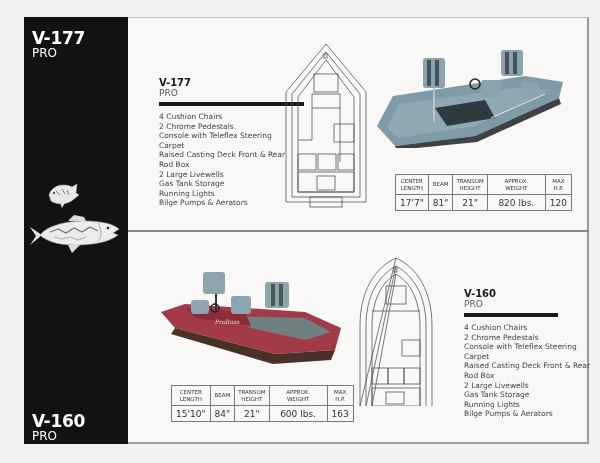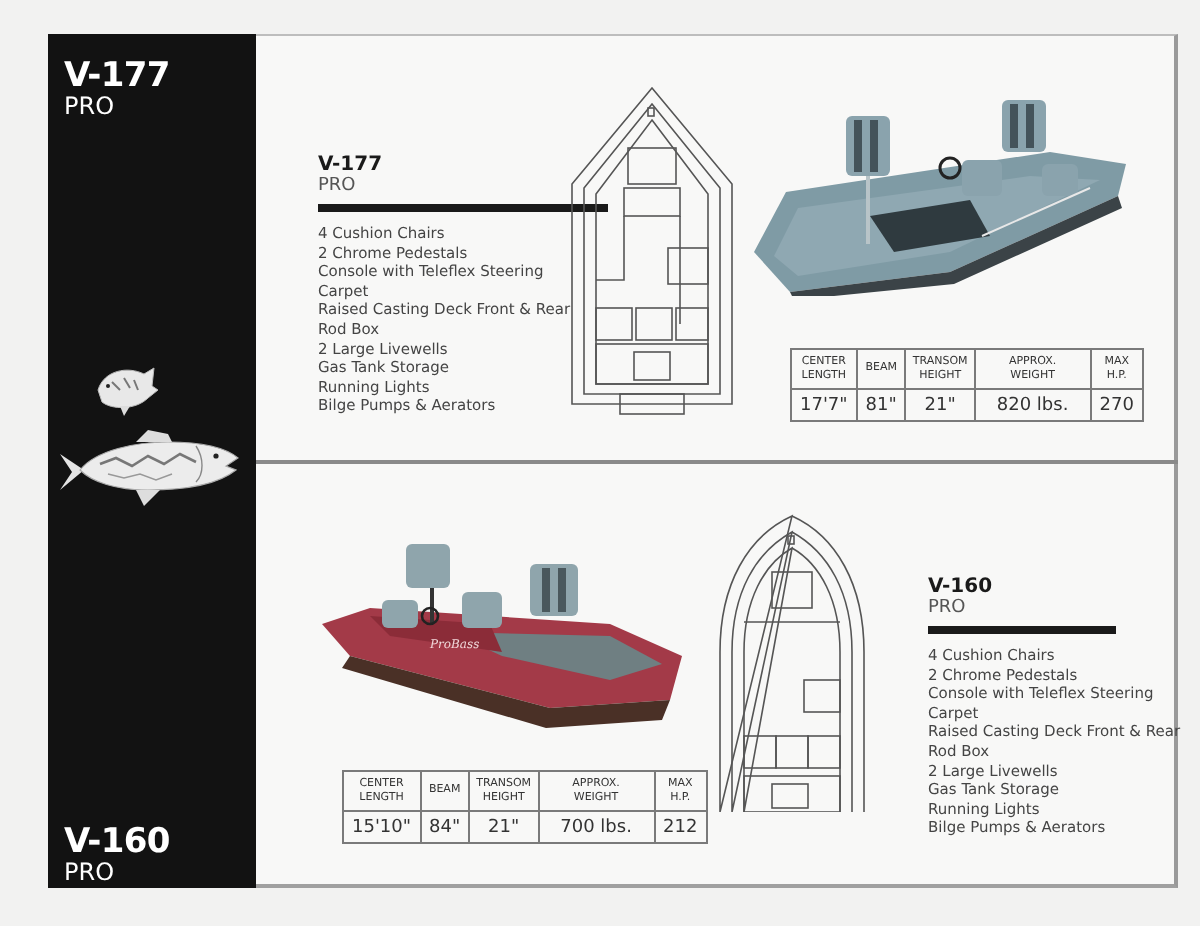--- a/index.html
+++ b/index.html
@@ -127,21 +127,21 @@
     <th><span>BEAM</span></th>
     <th><span>TRANSOM</span><br><span>HEIGHT</span></th>
     <th style="width:58px"><span>APPROX.</span><br><span>WEIGHT</span></th>
     <th><span>MAX</span><br><span>H.P.</span></th>
   </tr>
   <tr>
     <td>17'7"</td>
     <td>81"</td>
     <td>21"</td>
     <td>820 lbs.</td>
-    <td>270</td>
+    <td>120</td>
   </tr>
 </tbody>
   </table>
 
 <svg class="boat" style="left:155px;top:268px" width="210" height="100" viewBox="0 0 210 100">
   <path d="M6 44 L30 36 L150 44 L186 60 L180 82 L120 86 L20 60 Z" fill="#a33a48"></path>
   <path d="M20 60 L120 86 L180 82 L176 92 L118 96 L16 66 Z" fill="#4a3026"></path>
   <path d="M70 48 L150 50 L176 64 L150 72 L96 60 Z" fill="#6f7f82"></path>
   <path d="M30 40 L90 44 L96 58 L40 50 Z" fill="#8b2c38"></path>
   <rect x="48" y="4" width="22" height="22" rx="3" fill="#8fa5ac"></rect>
@@ -161,22 +161,22 @@
     <th><span>CENTER</span><br><span>LENGTH</span></th>
     <th><span>BEAM</span></th>
     <th><span>TRANSOM</span><br><span>HEIGHT</span></th>
     <th style="width:58px"><span>APPROX.</span><br><span>WEIGHT</span></th>
     <th><span>MAX</span><br><span>H.P.</span></th>
   </tr>
   <tr>
     <td>15'10"</td>
     <td>84"</td>
     <td>21"</td>
-    <td>700 lbs.</td>
-    <td>212</td>
+    <td>600 lbs.</td>
+    <td>163</td>
   </tr>
 </tbody>
   </table>
 
 <svg class="plan" style="left:358px;top:256px" width="76" height="150" viewBox="0 0 76 150">
   <g fill="none" stroke="#555" stroke-width="0.8">
     <path d="M38 2 C60 12 74 36 74 70 L74 150 M2 150 L2 70 C2 36 16 12 38 2 Z"></path>
     <path d="M38 10 C56 20 68 40 68 70 L68 150 M8 150 L8 70 C8 40 20 20 38 10 Z"></path>
     <path d="M38 18 C52 26 62 44 62 70 L62 150 M14 150 L14 70 C14 44 24 26 38 18 Z"></path>
     <rect x="28" y="30" width="20" height="18"></rect>

